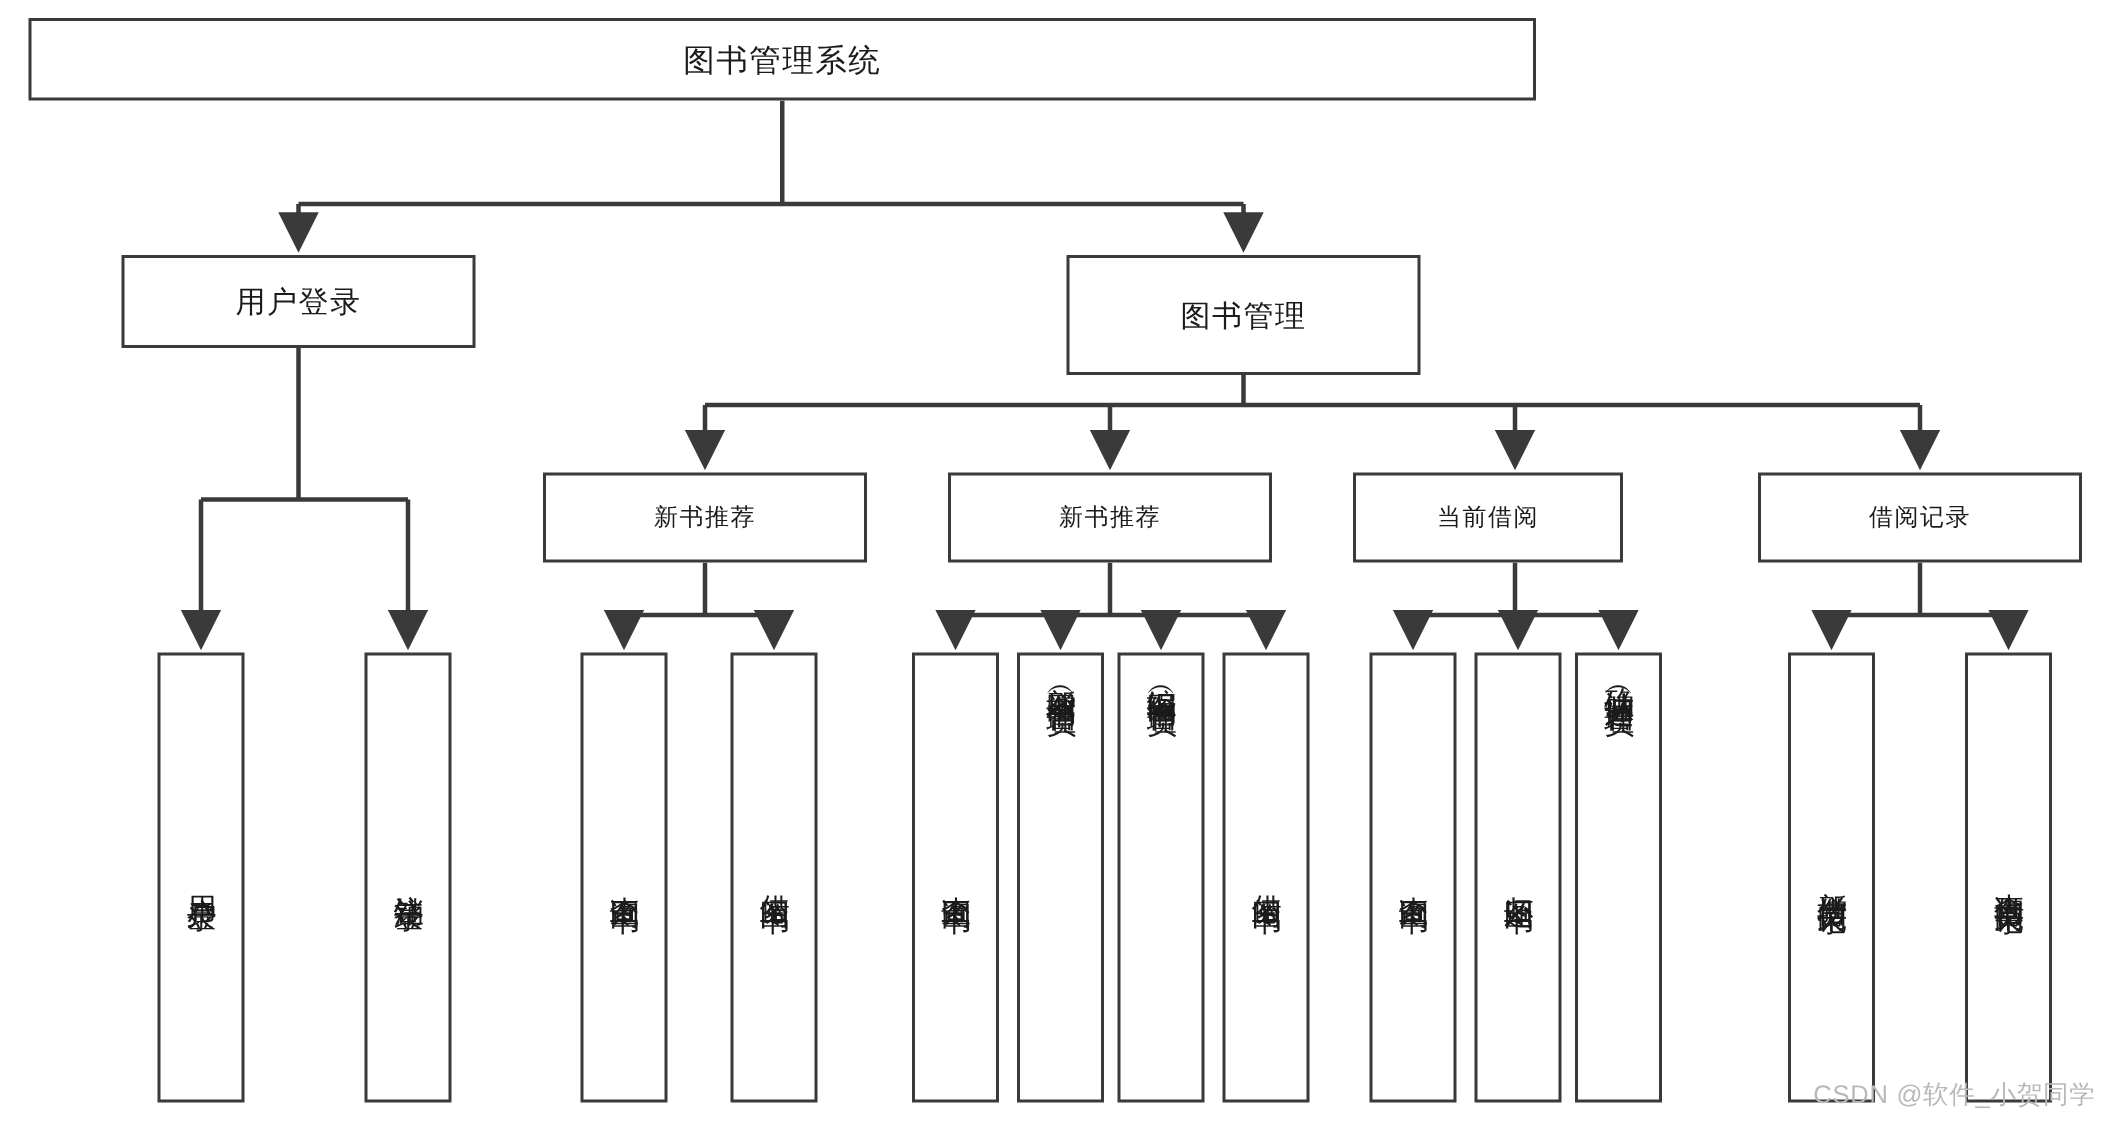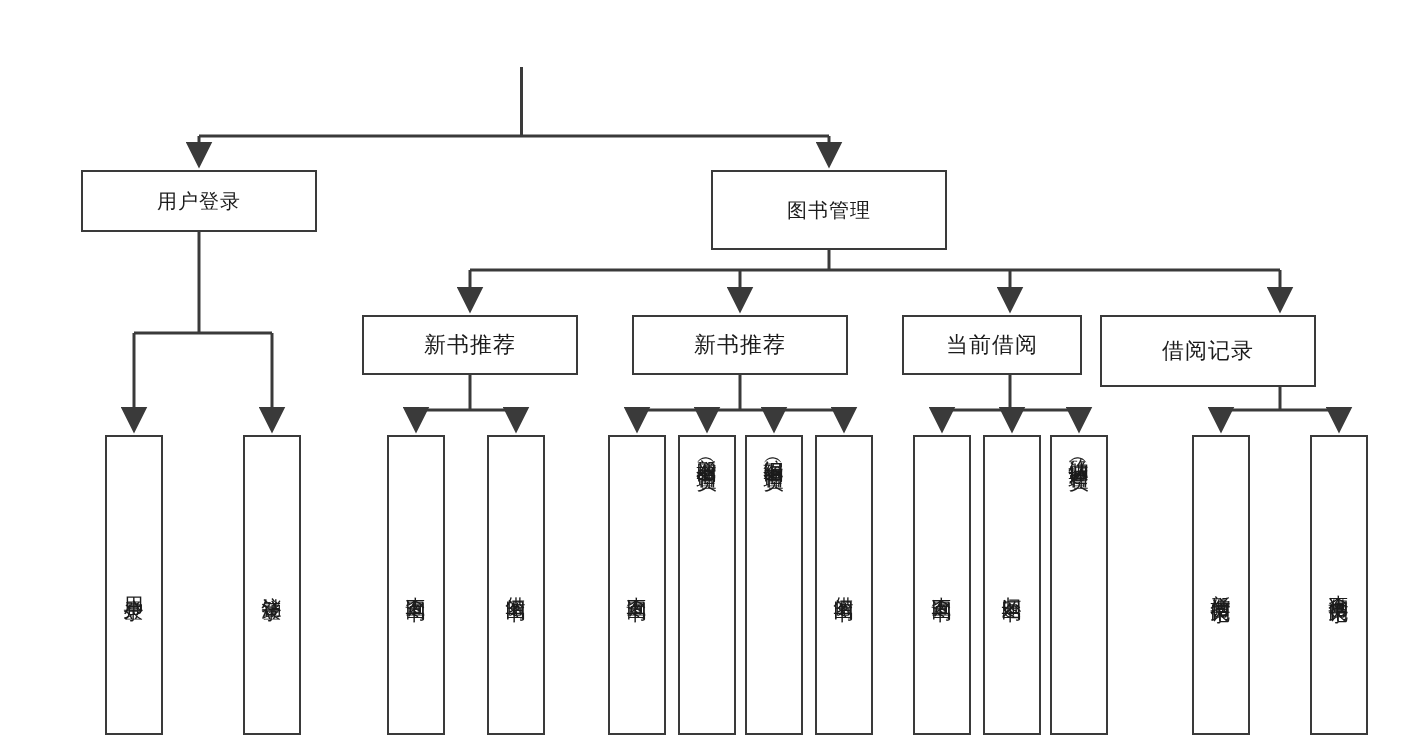--- a/index.html
+++ b/index.html
@@ -36,21 +36,21 @@
     z-index:2;
   }
   .node.root{
     font-size:21px;
     border-width:2px;
   }
   .node.lvl2{
     font-size:20px;
   }
   .node.lvl3{
-    font-size:22px;
+    font-size:16px;
   }
   
   .node.leaf{
     font-size:20px;
     align-items:flex-start;
     justify-content:center;
     padding-top:0;
   }
   .vlabel{
     writing-mode:vertical-rl;
@@ -131,38 +131,41 @@
       <path d="M 1012 410 L 1012 429" marker-end="url(#arrow)"></path>
       <path d="M 1079 410 L 1079 429" marker-end="url(#arrow)"></path>
 
       <path d="M 1280 375 L 1280 410"></path>
       <path d="M 1221 410 L 1339 410"></path>
       <path d="M 1221 410 L 1221 429" marker-end="url(#arrow)"></path>
       <path d="M 1339 410 L 1339 429" marker-end="url(#arrow)"></path>
     </g>
   </svg>
 
+  <div class="node root" id="node-root" style="left: 19px; top: 12px; width: 1005px; height: 55px;">
+    <span>图书管理系统</span>
+  </div>
 
   <div id="nodes-host">
       <div class="node lvl2" id="n-user-login" style="left: 81px; top: 170px; width: 236px; height: 62px;">
         <span>用户登录</span>
       </div>
       <div class="node lvl2" id="n-book-manage" style="left: 711px; top: 170px; width: 236px; height: 80px;">
         <span>图书管理</span>
       </div>
       <div class="node lvl3" id="n-new-book-rec" style="left: 362px; top: 315px; width: 216px; height: 60px;">
         <span>新书推荐</span>
       </div>
       <div class="node lvl3" id="n-book-borrow" style="left: 632px; top: 315px; width: 216px; height: 60px;">
         <span>新书推荐</span>
       </div>
       <div class="node lvl3" id="n-current-loan" style="left: 902px; top: 315px; width: 180px; height: 60px;">
         <span>当前借阅</span>
       </div>
-      <div class="node lvl3" id="n-loan-record" style="left: 1100px; top: 315px; width: 216px; height: 72px;">
+      <div class="node lvl3" id="n-loan-record" style="left: 1172px; top: 315px; width: 216px; height: 60px;">
         <span>借阅记录</span>
       </div>
       <div class="node lvl4 leaf" id="l-user-login" style="left: 105px; top: 435px; width: 58px; height: 300px;">
         <div class="leafinner">
           <span class="vlabel">用户登录</span>
         </div>
       </div>
       <div class="node lvl4 leaf" id="l-user-logout" style="left: 243px; top: 435px; width: 58px; height: 300px;">
         <div class="leafinner">
           <span class="vlabel">注销登录</span>
@@ -218,13 +221,14 @@
           <span class="vlabel">新增借阅记录</span>
         </div>
       </div>
       <div class="node lvl4 leaf" id="l-query-record" style="left: 1310px; top: 435px; width: 58px; height: 300px;">
         <div class="leafinner">
           <span class="vlabel">查询借阅记录</span>
         </div>
       </div>
     </div>
 
+  <div id="watermark">CSDN @软件_小贺同学</div>
 </div>
 
 </body></html>

